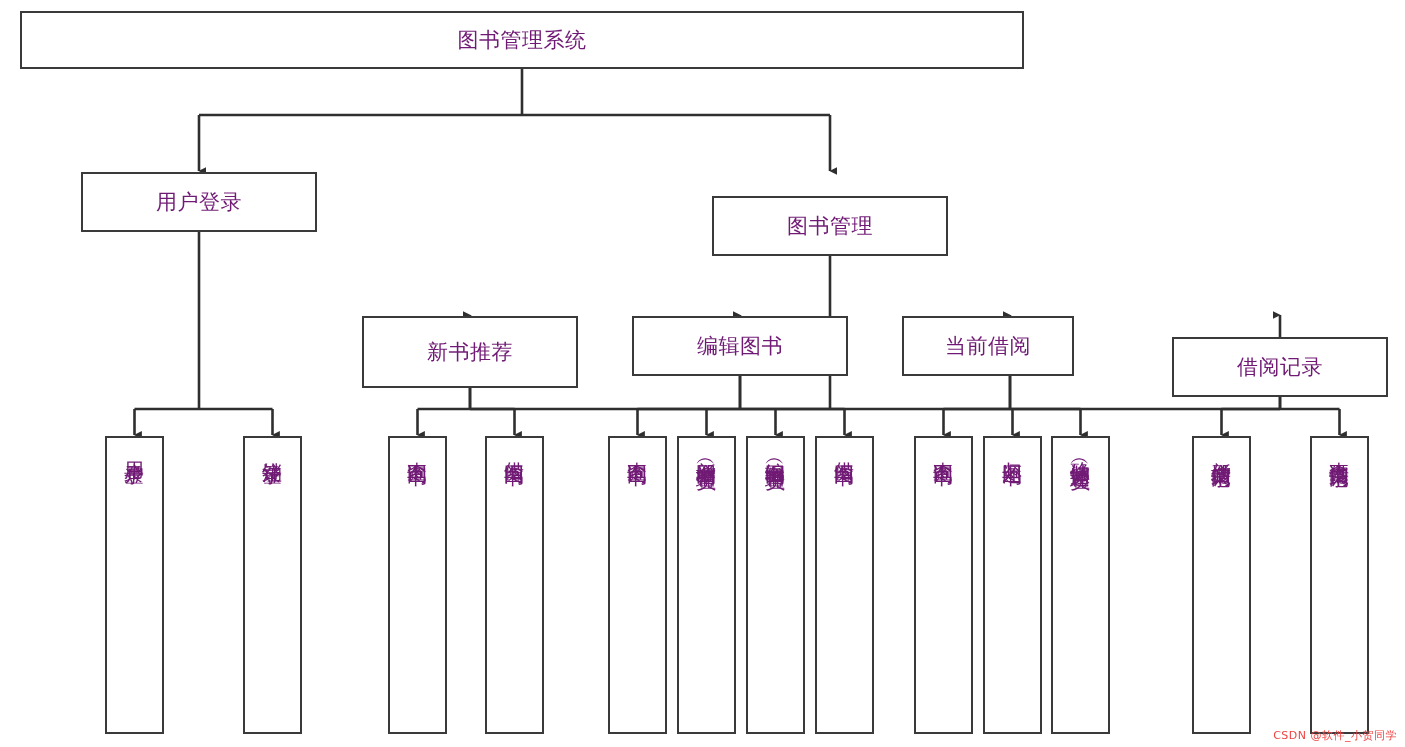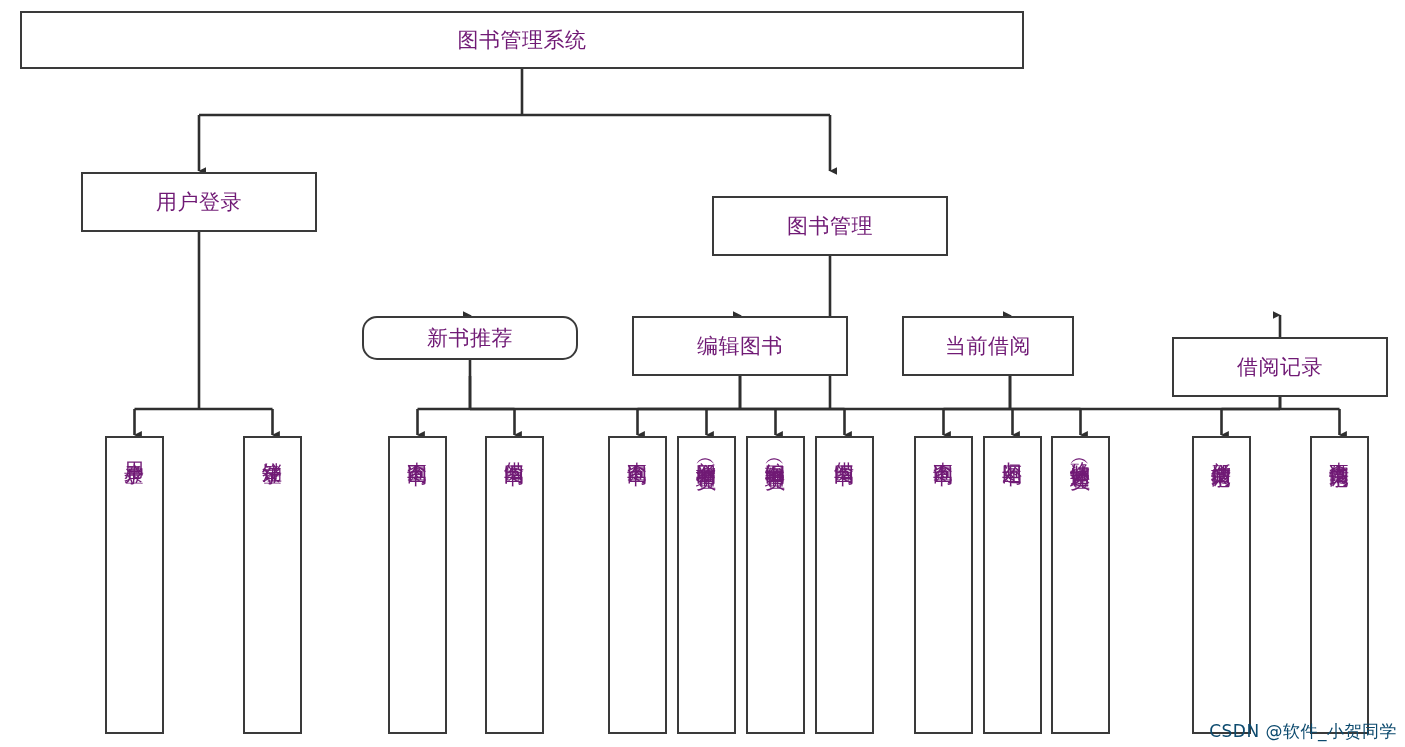--- a/index.html
+++ b/index.html
@@ -58,22 +58,22 @@
     padding-top: 8px;
   }
   .node.leaf-tall .node-label {
     font-size: 20px;
     letter-spacing: 1.5px;
   }
   #watermark {
     position: absolute;
     right: 8px;
     bottom: 4px;
-    font-size: 17px;
-    color: #0c4a6e;
+    font-size: 11px;
+    color: #ef4444;
     letter-spacing: 0.5px;
     white-space: nowrap;
     z-index: 5;
     font-family: "DejaVu Sans", "Liberation Sans", sans-serif;
     text-align: center;
   }
 </style>
 </head>
 <body>
 
@@ -126,21 +126,21 @@
     <span class="node-label">图书管理系统</span>
   </div>
 
   <div class="node level-1" style="left:81px; top:172px; width:236px; height:60px;">
     <span class="node-label">用户登录</span>
   </div>
   <div class="node level-1" style="left:712px; top:172px; width:236px; height:60px;margin-top:24px;">
     <span class="node-label">图书管理</span>
   </div>
 
-  <div class="node level-2" style="left:362px; top:316px; width:216px; height:44px;border-radius:15px;">
+  <div class="node level-2" style="left:362px; top:316px; width:216px; height:72px;">
     <span class="node-label">新书推荐</span>
   </div>
   <div class="node level-2" style="left:632px; top:316px; width:216px; height:60px;">
     <span class="node-label">编辑图书</span>
   </div>
   <div class="node level-2" style="left:902px; top:316px; width:172px; height:60px;">
     <span class="node-label">当前借阅</span>
   </div>
   <div class="node level-2" style="left:1172px; top:316px; width:216px; height:60px;margin-top:21px;">
     <span class="node-label">借阅记录</span>

